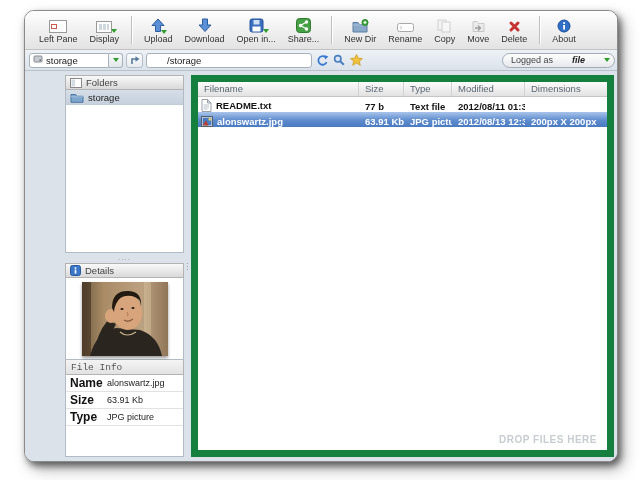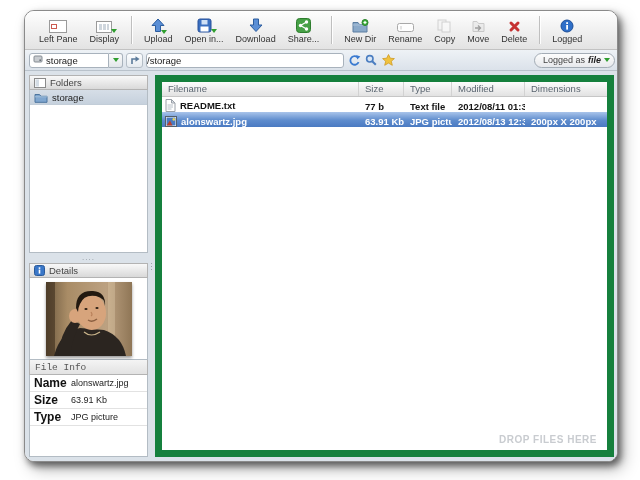--- a/index.html
+++ b/index.html
@@ -30,33 +30,33 @@
   
   .pathbar { height:21px; flex:0 0 21px; background:linear-gradient(#eef2f6,#dbe2ea);
     border-bottom:1px solid #b9c2cb; display:flex; align-items:center; padding:0 4px; gap:3px; }
   .volume { display:flex; align-items:center; gap:3px; background:#fff; border:1px solid #a8b2bc;
     border-radius:3px 0 0 3px; height:15px; width:80px; padding:0 3px; font-size:9.5px; color:#222; }
   .volume-dd { width:14px; height:15px; border:1px solid #a8b2bc; border-left:none; border-radius:0 3px 3px 0;
     background:linear-gradient(#fbfbfb,#e2e6ea); display:flex; align-items:center; justify-content:center; }
   .volume-dd .dd { position:static; }
   .sq-btn { width:17px; height:15px; border:1px solid #b4bdc6; border-radius:3px;
     background:linear-gradient(#fcfdfe,#e6ebf0); display:flex; align-items:center; justify-content:center; }
-  .path-field { width:198px; height:15px; background:#fff; border:1px solid #a8b2bc; border-radius:3px;
-    font-size:9.5px; color:#222; display:flex; align-items:center; padding:0 0; }
+  .path-field { width:166px; height:15px; background:#fff; border:1px solid #a8b2bc; border-radius:3px;
+    font-size:9.5px; color:#222; display:flex; align-items:center; padding:0 20px; }
   .pb-icon { width:14px; height:14px; display:flex; align-items:center; justify-content:center; }
   .pb-spacer { flex:1; }
   .logged { height:15px; border:1px solid #a3acb5; border-radius:8px;
-    background:linear-gradient(#fdfdfd,#e7e9ec); display:flex; align-items:center; gap:3px;
+    background:linear-gradient(#fdfdfd,#e7e9ec); display:flex; align-items:center; gap:19px;
     font-size:9px; color:#444; padding:0 4px 0 8px; margin-right:-2px; }
   .logged b { font-style:italic; color:#222; }
   .logged .dd { position:static; }
 
   
   .content { flex:1; background:#dbe2e9; display:flex; padding:4px 3px 4px 4px; min-height:0; }
-  .leftcol { width:119px; flex:0 0 119px; display:flex; flex-direction:column; overflow:hidden; }
+  .leftcol { width:119px; flex:0 0 119px; display:flex; flex-direction:column; overflow:hidden;margin-left:36px; }
   .phead { height:15px; flex:0 0 15px; background:linear-gradient(#f9f9f9,#d9d9d9);
     border:1px solid #b3b3b3; display:flex; align-items:center; gap:4px; padding:0 4px;
     font-size:9.5px; color:#444; }
   .panel-body { background:#fff; border:1px solid #b3bcc4; border-top:none; }
   .folders-body { height:163px; }
   .tree-item { height:15px; display:flex; align-items:center; gap:4px; padding:0 4px;
     font-size:9.5px; color:#222; background:linear-gradient(#d6dee7,#c6d1dd);
     border-bottom:1px solid #c2cdd8; }
   .hsplit { height:10px; display:flex; align-items:center; justify-content:center;
     color:#8a929a; font-size:8px; letter-spacing:1px; line-height:4px; }
@@ -127,37 +127,37 @@
         <svg width="14" height="15">
             <path d="M7 1 L13 7.5 H9.5 V13.5 H4.5 V7.5 H1 Z" fill="#5b8fd6" stroke="#2c5d9e"></path>
           </svg>
         <span class="dd below"></span>
       </span>
       <span class="tlabel ul">Upload</span>
     </div>
 
     <div class="tbtn">
       <span class="ticon">
+        <svg width="14" height="15">
+            <path d="M7 13.5 L1 7 H4.5 V1 H9.5 V7 H13 Z" fill="#5b8fd6" stroke="#2c5d9e"></path>
+          </svg>
+      </span>
+      <span class="tlabel ul">Download</span>
+    </div>
+
+    <div class="tbtn">
+      <span class="ticon">
         <svg width="15" height="15">
             <rect x="1" y="1" width="13" height="13" rx="2" fill="#3a6fc0" stroke="#27519a"></rect>
             <rect x="4.5" y="2" width="6" height="4.5" fill="#cfe0f5"></rect>
             <rect x="3.5" y="8.5" width="8" height="5" fill="#fff"></rect>
           </svg>
         <span class="dd corner"></span>
       </span>
       <span class="tlabel ul">Open in...</span>
-    </div>
-
-    <div class="tbtn">
-      <span class="ticon">
-        <svg width="14" height="15">
-            <path d="M7 13.5 L1 7 H4.5 V1 H9.5 V7 H13 Z" fill="#5b8fd6" stroke="#2c5d9e"></path>
-          </svg>
-      </span>
-      <span class="tlabel ul">Download</span>
     </div>
 
     <div class="tbtn">
       <span class="ticon">
         <svg width="15" height="15">
             <rect x="0.5" y="0.5" width="14" height="14" rx="3" fill="#46a046" stroke="#2e7d2e"></rect>
             <line x1="4.5" y1="7.5" x2="10.5" y2="4" stroke="#fff" stroke-width="1.2"></line>
             <line x1="4.5" y1="7.5" x2="10.5" y2="11" stroke="#fff" stroke-width="1.2"></line>
             <circle cx="10.5" cy="4" r="1.7" fill="#fff"></circle>
             <circle cx="10.5" cy="11" r="1.7" fill="#fff"></circle>
@@ -223,21 +223,21 @@
     <div class="tsep"></div>
 
     <div class="tbtn">
       <span class="ticon">
         <svg width="14" height="14">
             <circle cx="7" cy="7" r="6" fill="#2f6fc8" stroke="#1d4e97"></circle>
             <rect x="6.2" y="3.2" width="1.8" height="1.8" fill="#fff"></rect>
             <rect x="6.2" y="6" width="1.8" height="4.6" fill="#fff"></rect>
           </svg>
       </span>
-      <span class="tlabel ul">Logged</span>
+      <span class="tlabel ul">About</span>
     </div>
   </div>
 
   <div class="pathbar">
     <div style="display:flex;">
       <div class="volume">
         <span>
           <svg width="10" height="10">
               <rect x="1" y="2" width="8" height="6" rx="1" fill="#c8ccd0" stroke="#858c93"></rect>
               <circle cx="7.2" cy="6.2" r="0.9" fill="#6a7077"></circle>

